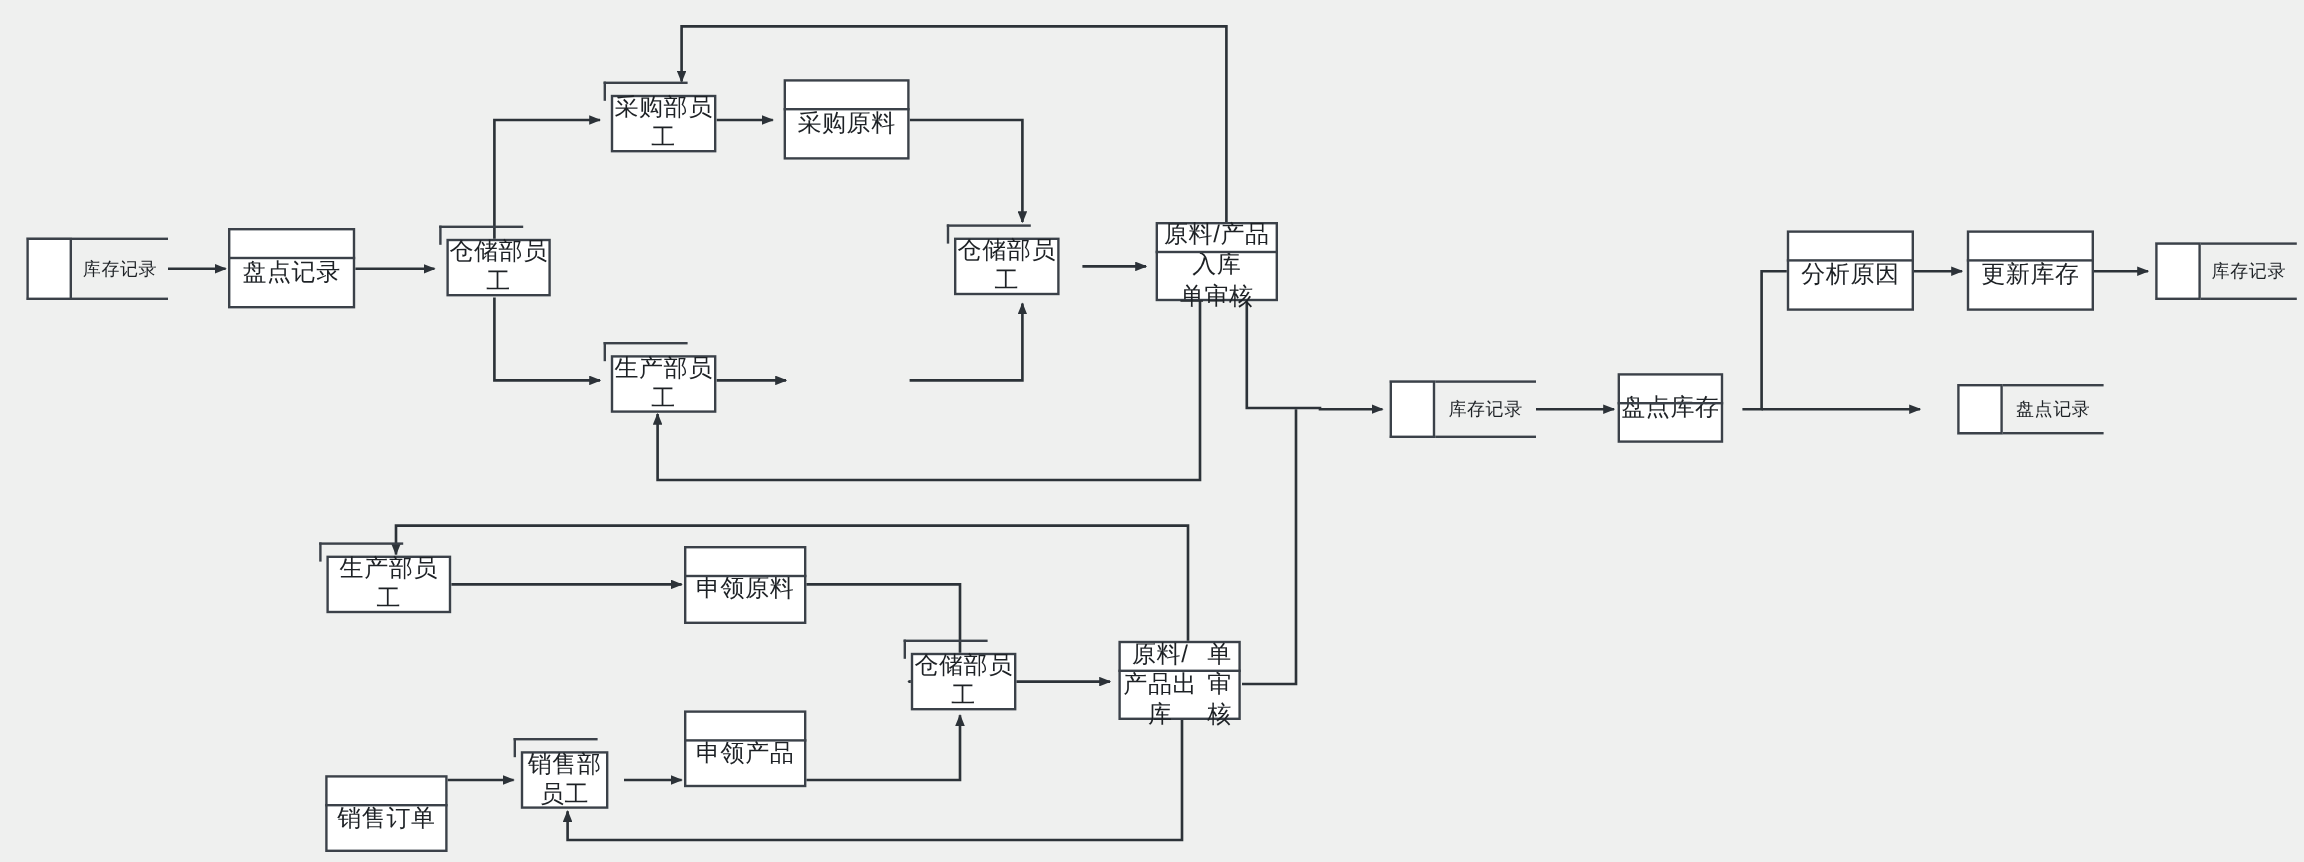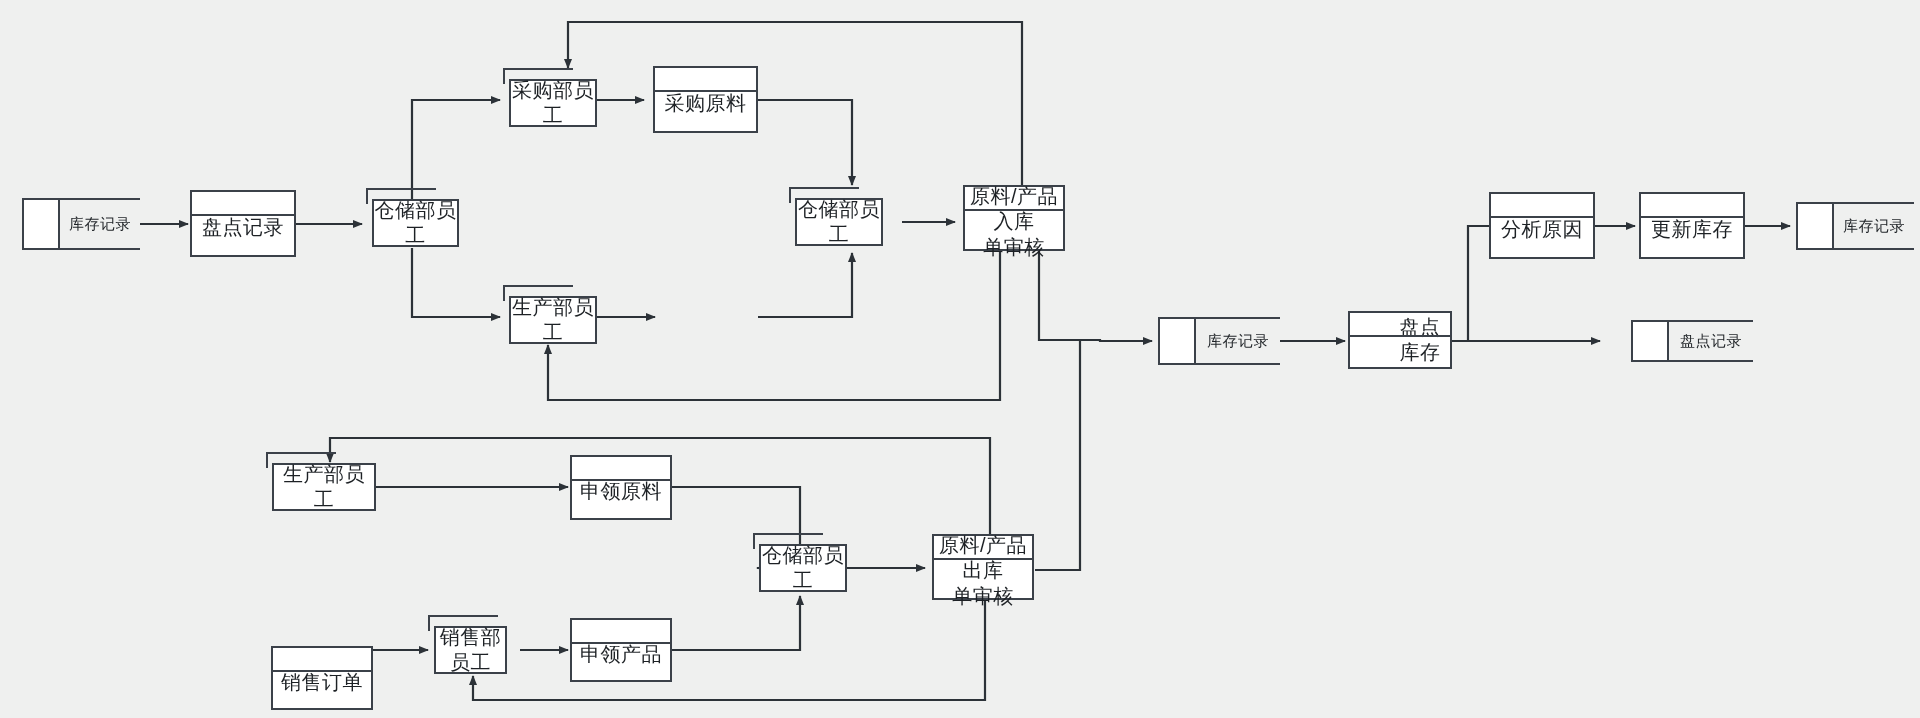--- a/index.html
+++ b/index.html
@@ -183,21 +183,21 @@
 
   <div class="ds-wrap" style="left:1158px;top:317px;width:122px;height:48px;">
     <div class="topline"></div>
     <div class="botline"></div>
     <div class="ds-box"></div>
     <div class="ds-text">
       <span>库存记录</span>
     </div>
   </div>
 
-  <div class="node process" style="left:1348px;top:311px;width:104px;height:58px;padding-top:0;padding-left:40px;">
+  <div class="node process" style="left:1348px;top:311px;width:88px;height:58px;padding-top:0;">
     <span>盘点库存</span>
   </div>
 
   <div class="node process" style="left:1489px;top:192px;width:106px;height:67px;">
     <span>分析原因</span>
   </div>
 
   <div class="node process" style="left:1639px;top:192px;width:106px;height:67px;">
     <span>更新库存</span>
   </div>
@@ -227,31 +227,31 @@
 
   <div class="node process" style="left:570px;top:455px;width:102px;height:65px;">
     <span>申领原料</span>
   </div>
 
   <div class="bracket" style="left:753px;top:533px;width:68px;height:14px;"></div>
   <div class="node actor" style="left:759px;top:544px;width:88px;height:48px;">
     <span>仓储部员工</span>
   </div>
 
-  <div class="node process" style="left:932px;top:534px;width:102px;height:66px;flex-direction:column;justify-content:center;gap:1px;">
+  <div class="node process" style="left:932px;top:534px;width:102px;height:66px;flex-direction:row;justify-content:center;gap:1px;">
     <span>原料/产品出库</span>
     <span>单审核</span>
   </div>
 
   <div class="node process" style="left:271px;top:618px;width:102px;height:64px;margin-top:28px;">
     <span>销售订单</span>
   </div>
 
   <div class="bracket" style="left:428px;top:615px;width:68px;height:14px;"></div>
   <div class="node actor" style="left:434px;top:626px;width:73px;height:48px;">
     <span>销售部员工</span>
   </div>
 
-  <div class="node process" style="left:570px;top:618px;width:102px;height:64px;">
+  <div class="node process" style="left:570px;top:592px;width:102px;height:64px;">
     <span>申领产品</span>
   </div>
 
 </div>
 
 </body></html>

